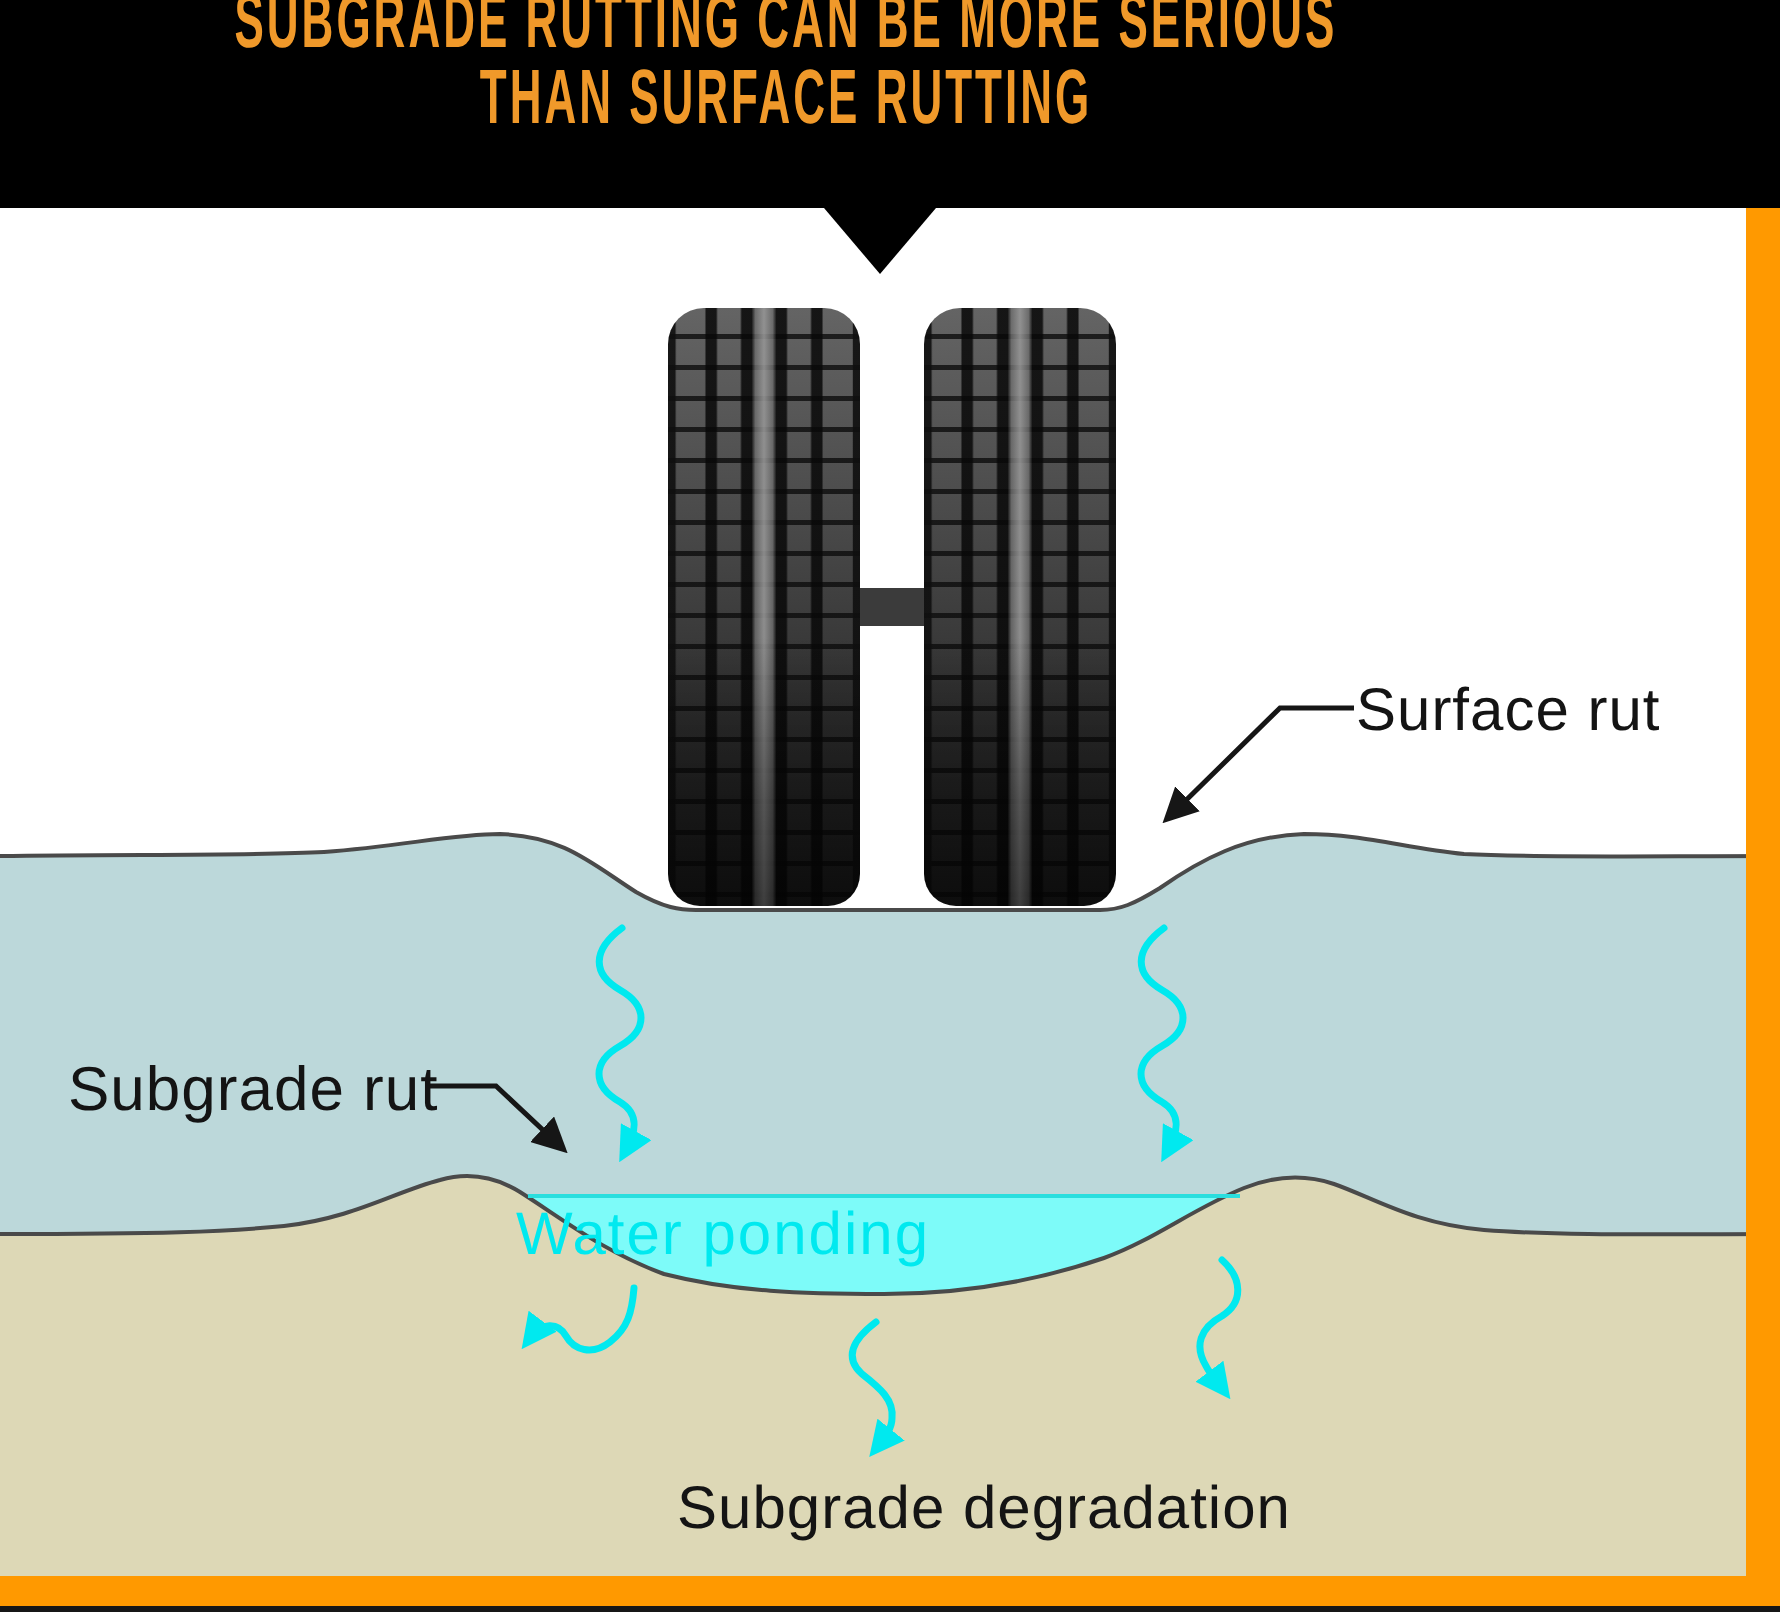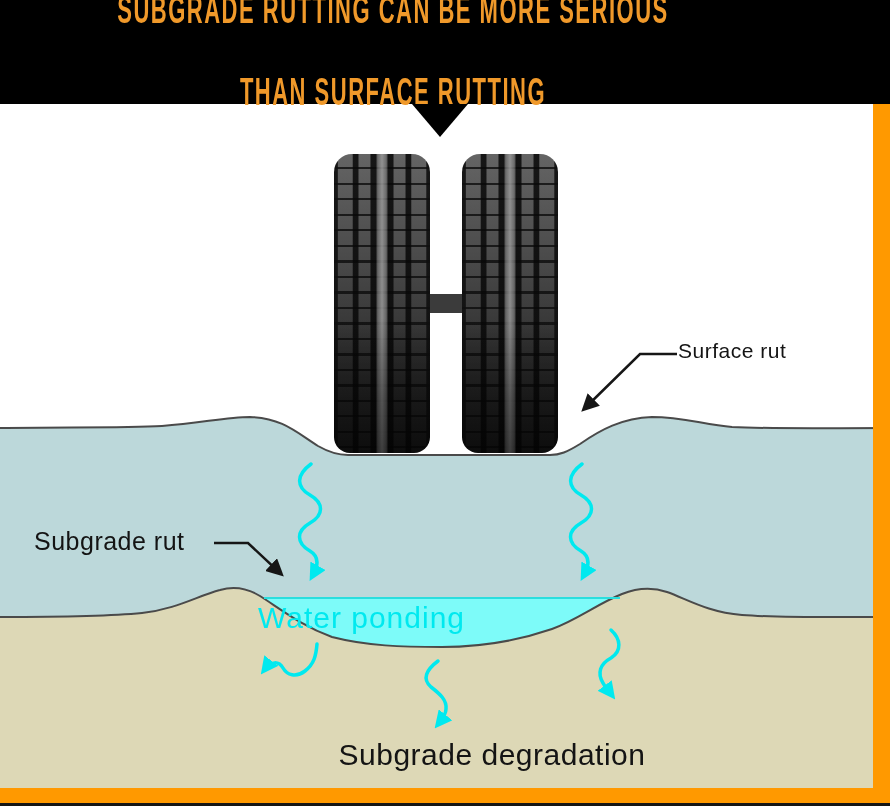--- a/index.html
+++ b/index.html
@@ -1,21 +1,21 @@
 <!DOCTYPE html>
 <html style="--banner-bg: #000000; --banner-text: #F0992A; --frame-orange: #FF9900; --pavement-layer: #BCD8DA; --subgrade-layer: #DDD8B6; --pond-fill: #7DFBF9; --cyan-accent: #00E9EF; --outline: #4A4A4A; --label-text: #141414;"><head>
 <meta charset="utf-8">
 <style>
   html,body{margin:0;padding:0;background:#fff;}
   .stage{position:relative;width:890px;height:806px;background:#ffffff;overflow:hidden;
          font-family:"Liberation Sans",sans-serif;}
 
   
   .banner{position:absolute;left:0;top:0;width:890px;height:104px;background:var(--banner-bg,#000);
-          display:flex;flex-direction:column;align-items:center;justify-content:space-between;
+          display:flex;flex-direction:column;align-items:center;justify-content:flex-start;
           gap:16px;box-sizing:border-box;padding-right:104px;}
   .banner-line{font-weight:bold;font-size:22px;letter-spacing:1.5px;line-height:1;
                color:var(--banner-text,#F0992A);transform:scaleY(1.75);white-space:nowrap;}
   .banner-pointer{position:absolute;left:412px;top:104px;width:0;height:0;
                   border-left:28px solid transparent;border-right:28px solid transparent;
                   border-top:33px solid var(--banner-bg,#000);}
 
   
   svg.diagram{position:absolute;left:0;top:0;width:890px;height:806px;display:block;}
   .pavement{fill:var(--pavement-layer,#BCD8DA);}
@@ -46,22 +46,22 @@
             rgba(0,0,0,0) 81%, rgba(0,0,0,0) 96%,
             rgba(15,15,15,.9) 96.5%, rgba(15,15,15,.9) 100%),
           repeating-linear-gradient(180deg, rgba(0,0,0,0) 0px, rgba(0,0,0,0) 13px, rgba(12,12,12,.8) 13px, rgba(12,12,12,.8) 15.5px),
           linear-gradient(180deg,#646464 0%,#4a4a4a 35%,#2e2e2e 70%,#1d1d1d 100%);}
   .tire-left{left:334px;}
   .tire-right{left:462px;}
   .axle{position:absolute;left:430px;top:294px;width:32px;height:19px;background:#3b3b3b;}
 
   
   .lbl{position:absolute;color:var(--label-text,#141414);line-height:1.1;letter-spacing:.5px;white-space:nowrap;}
-  .lbl-surface-rut{left:678px;top:339px;font-size:21px;}
-  .lbl-subgrade-rut{left:34px;top:528px;font-size:25px;}
+  .lbl-surface-rut{left:678px;top:339px;font-size:30px;}
+  .lbl-subgrade-rut{left:34px;top:528px;font-size:31px;}
   .lbl-water-ponding{left:258px;top:601px;width:368px;text-align:left;font-size:30px;
                      color:var(--cyan-accent,#00E9EF);letter-spacing:1px;}
   .lbl-subgrade-degradation{left:0;top:738px;width:890px;text-align:center;font-size:30px;margin-left:47px;}
 
   
   .frame-right{position:absolute;left:873px;top:104px;width:17px;height:702px;background:var(--frame-orange,#FF9900);}
   .frame-bottom{position:absolute;left:0;top:788px;width:890px;height:18px;background:var(--frame-orange,#FF9900);}
   .bottom-edge{position:absolute;left:0;top:803px;width:890px;height:3px;background:#161616;}
 </style>
 </head>

